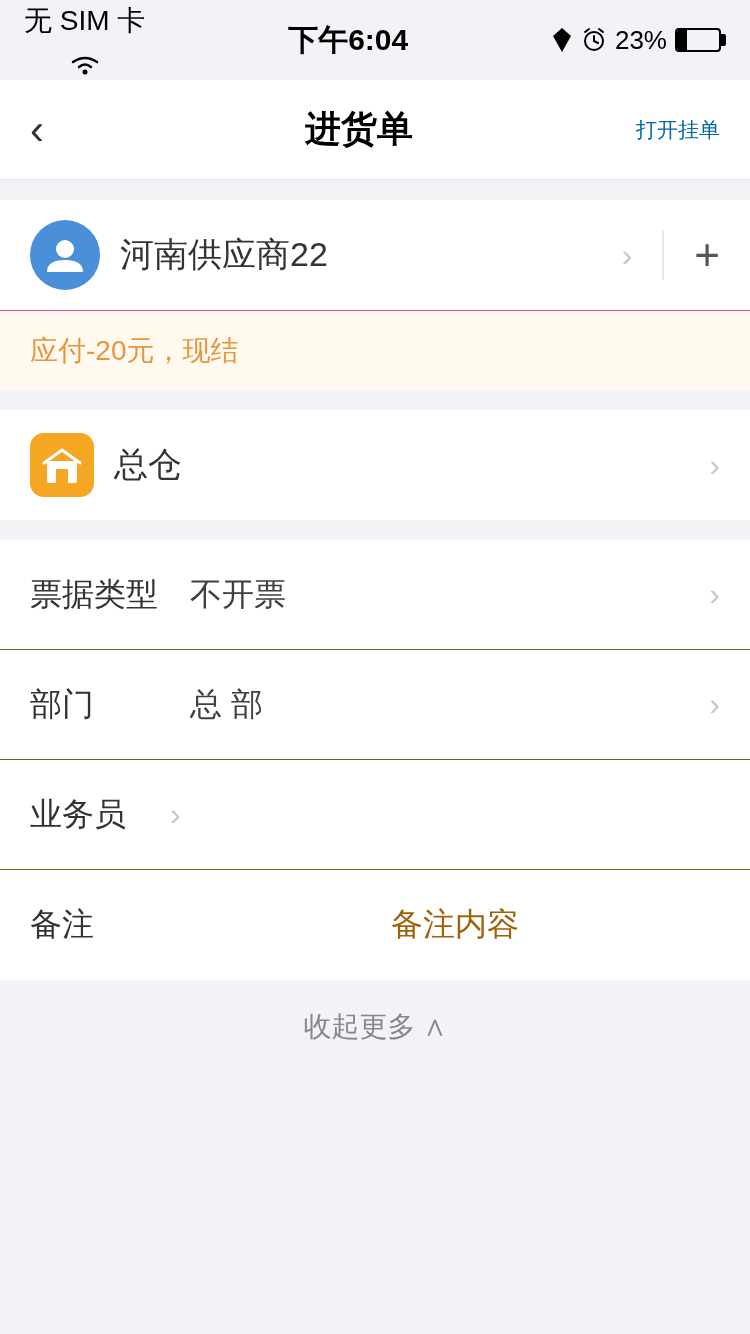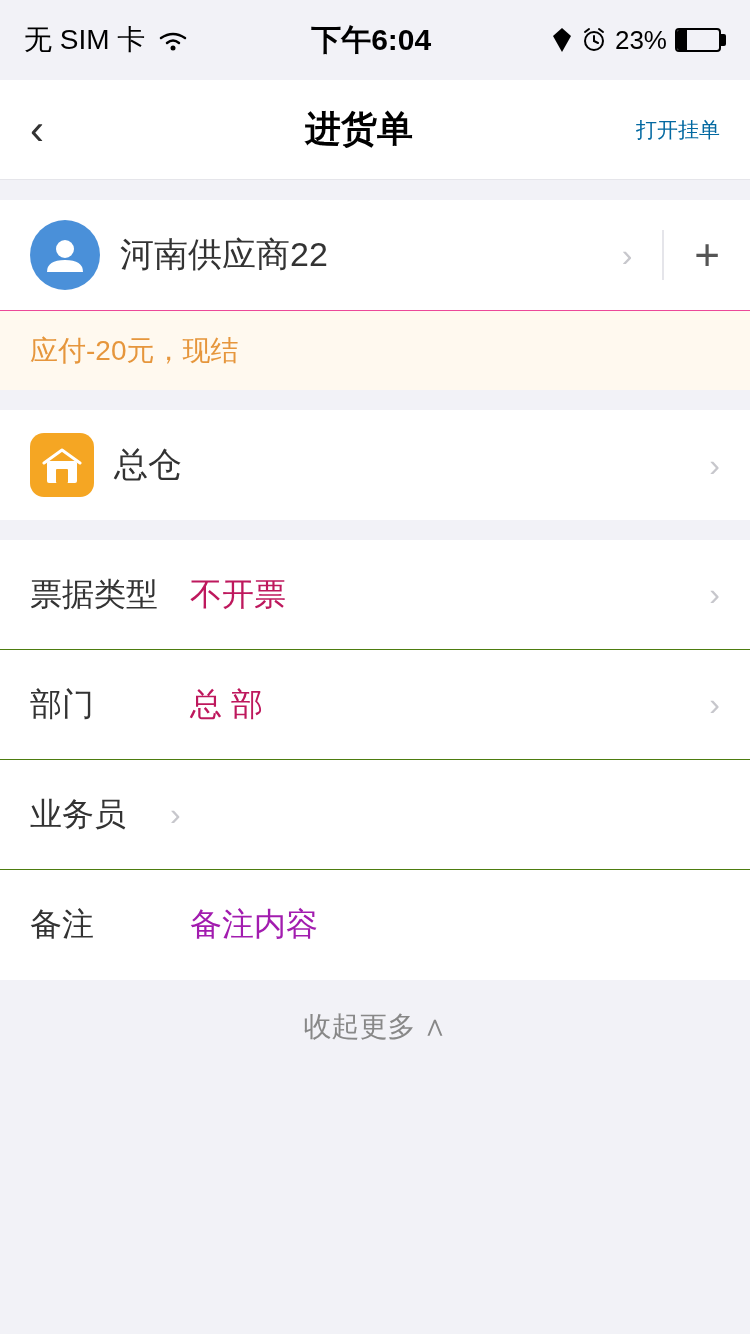--- a/index.html
+++ b/index.html
@@ -22,20 +22,21 @@
       justify-content: space-between;
       padding: 0 24px;
     }
     .status-left {
       font-size: 28px;
       font-weight: 500;
       color: #000;
       display: flex;
       align-items: center;
       gap: 10px;
+      flex-direction: column;
     }
     .status-center {
       font-size: 30px;
       font-weight: 600;
       color: #000;
     }
     .status-right {
       display: flex;
       align-items: center;
       gap: 8px;
@@ -201,25 +202,26 @@
     }
     .form-key {
       width: 140px;
       font-size: 32px;
       color: #333;
       flex-shrink: 0;
     }
     .form-value {
       flex: 1;
       font-size: 32px;
-      color: #be185d;
+      color: #404040;
       padding-left: 20px;
     }
     .form-value.placeholder {
-      color: #a21caf;
+      color: #a16207;
+      text-align: center;
     }
     .form-chevron {
       color: #c7c7cc;
       font-size: 32px;
     }
 
     
     .collapse-row {
       background: #f2f2f7;
       display: flex;

